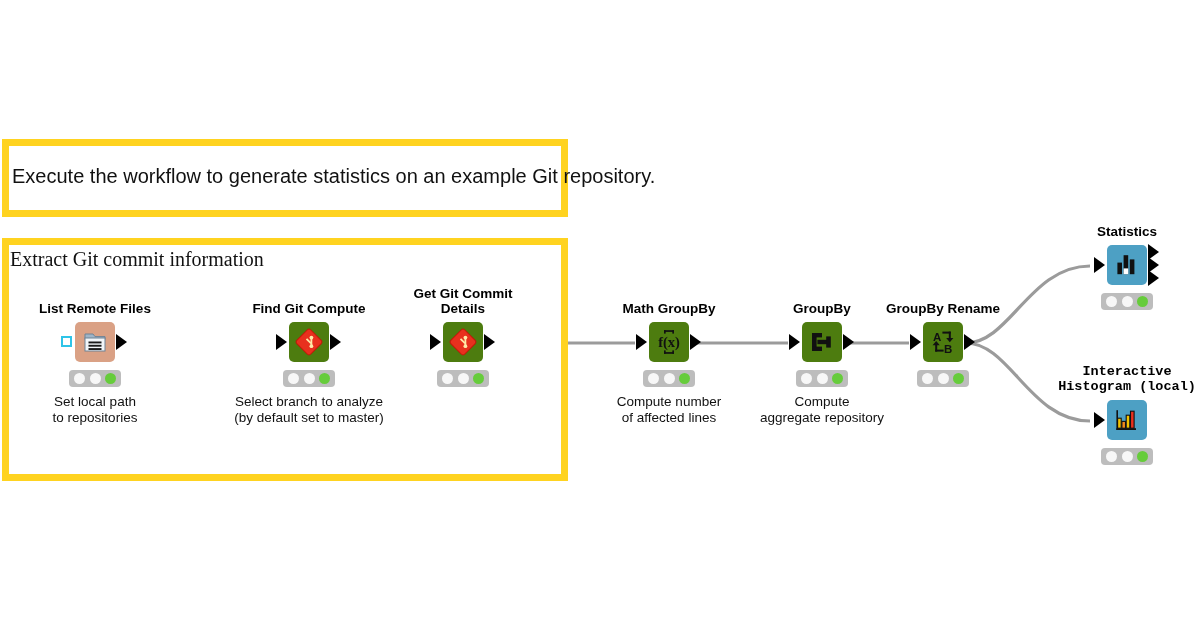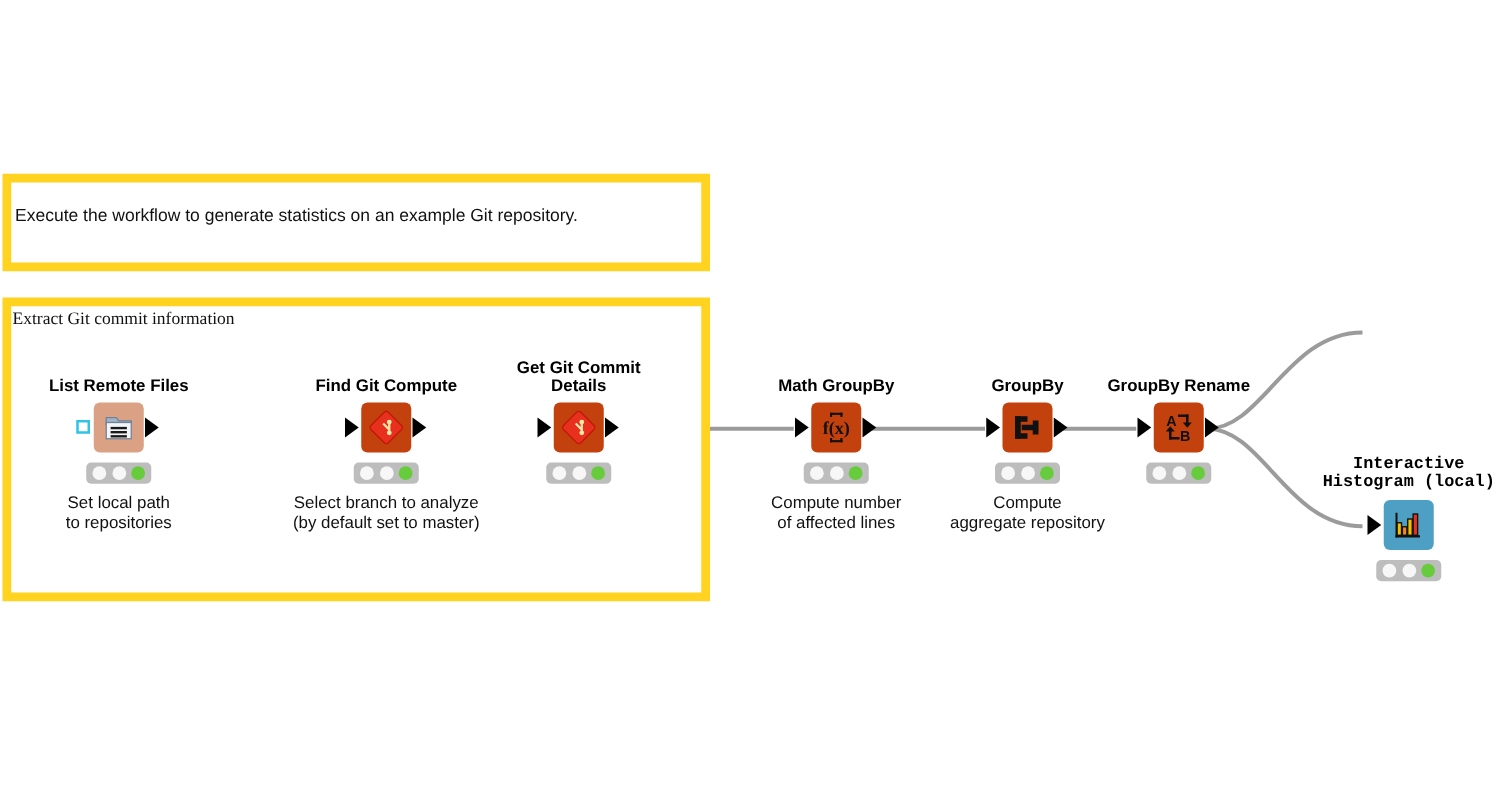--- a/index.html
+++ b/index.html
@@ -25,21 +25,21 @@
 
   
   .annotation {
     position: absolute;
     background: #ffffff;
     border: 7px solid #FFD320;
     box-sizing: border-box;
   }
   .annotation-text {
     position: absolute;
-    font-size: 14px;
+    font-size: 20px;
     line-height: 1.25;
     color: #111111;
     white-space: pre;
   }
 
   
   #wires {
     position: absolute;
     left: 0; top: 0;
     width: 1200px;
@@ -75,21 +75,21 @@
     position: absolute;
     left: 34px;
     top: 0;
     width: 40px;
     height: 40px;
     border-radius: 5px;
     display: flex;
     align-items: center;
     justify-content: center;
   }
-  .node-box.yellow { background: #c2410c; }
+  .node-box.yellow { background: #4d7c0f; }
   .node-box.salmon { background: #DAA185; }
   .node-box.blue   { background: #4DA0C4; }
 
   .status-bar {
     position: absolute;
     left: 50%;
     transform: translateX(-50%);
     top: 48px;
     width: 52px;
     height: 17px;
@@ -311,20 +311,45 @@
       <div class="port-out" style="left:75px; top:12px;"></div>
       <div class="status-bar">
         <span class="led"></span>
         <span class="led"></span>
         <span class="led green"></span>
       </div>
       <div class="node-sub"></div>
     </div>
   </div>
 
+  <div class="node" style="left:1073px; top:245px;">
+    <div class="node-title">Statistics</div>
+    <div class="node-body-wrap">
+      <div class="port-in" style="left:21px; top:12px;"></div>
+      <div class="node-box blue">
+        <svg width="26" height="26" viewBox="0 0 26 26">
+          <g fill="#111111">
+            <rect x="3.4" y="10.6" width="4.6" height="11.6"></rect>
+            <rect x="9.6" y="3.2" width="4.6" height="19"></rect>
+            <rect x="15.8" y="7.4" width="4.6" height="14.8"></rect>
+          </g>
+          <rect x="9.6" y="16.4" width="4.6" height="5.8" fill="#FFFFFF"></rect>
+        </svg>
+      </div>
+      <div class="port-out" style="left:75px; top:-1px;"></div>
+      <div class="port-out" style="left:75px; top:12px;"></div>
+      <div class="port-out" style="left:75px; top:25px;"></div>
+      <div class="status-bar">
+        <span class="led"></span>
+        <span class="led"></span>
+        <span class="led green"></span>
+      </div>
+      <div class="node-sub"></div>
+    </div>
+  </div>
 
   <div class="node" style="left:1073px; top:400px;font-family:Liberation Mono, monospace;">
     <div class="node-title" style="margin-bottom:6px;">Interactive
 Histogram (local)</div>
     <div class="node-body-wrap">
       <div class="port-in" style="left:21px; top:12px;"></div>
       <div class="node-box blue">
         <svg width="26" height="26" viewBox="0 0 26 26">
           <g stroke="#111111" stroke-width="1.1">
             <rect x="3.6" y="11.2" width="3.6" height="10" fill="#F2C200"></rect>

